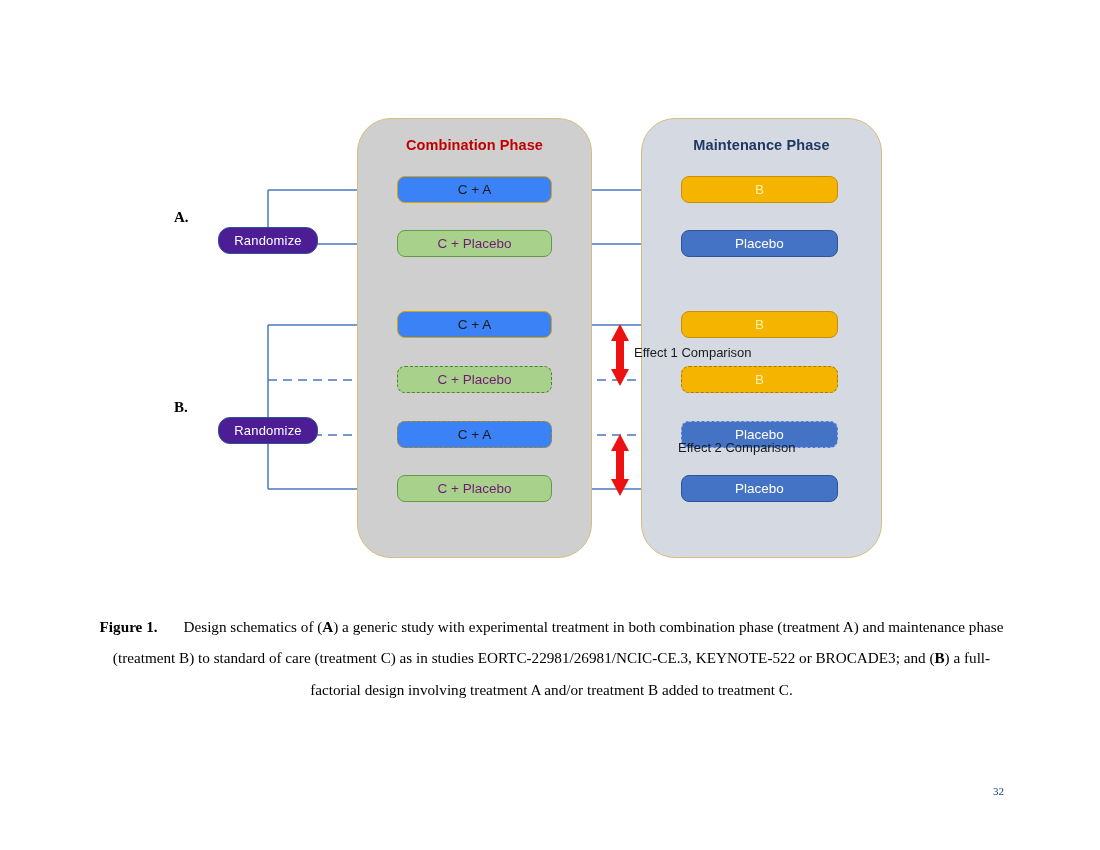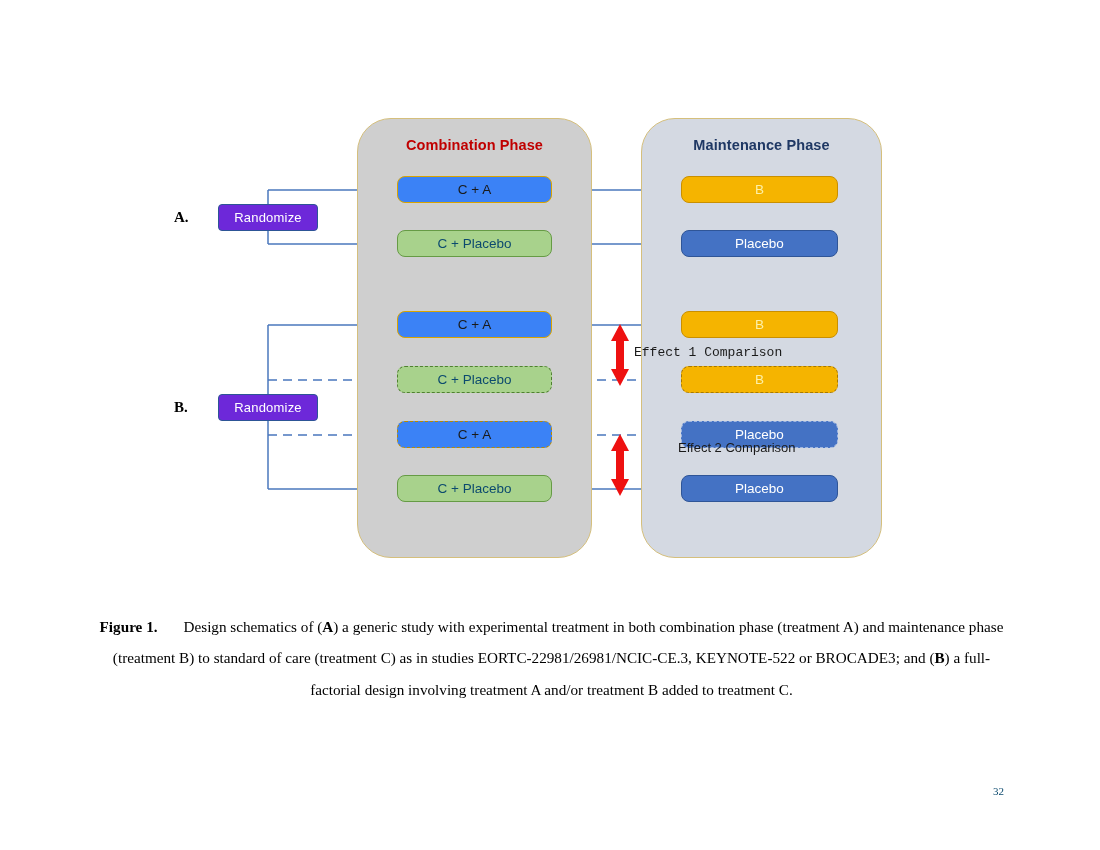--- a/index.html
+++ b/index.html
@@ -83,21 +83,21 @@
     white-space: nowrap;
   }
   .node-ca {
     background: #3b82f6;
     border: 1.3px solid #d9a400;
     color: #1a1a1a;
   }
   .node-cplacebo {
     background: #a8d28c;
     border: 1.3px solid #669b45;
-    color: #0c4a6e;
+    color: #701a75;
   }
   .node-b {
     background: #f5b400;
     border: 1.3px solid #c98f00;
     color: #fdf0a8;
   }
   .node-placebo {
     background: #4472c4;
     border: 1.3px solid #2f5597;
     color: #ffffff;
@@ -110,29 +110,30 @@
   .node-cplacebo.dashed { border-color: #4f8030; }
   .node-b.dashed { border-color: #a87800; }
   .node-placebo.dashed { border-color: #9fb6e0; }
 
   
   .randomize-pill {
     position: absolute;
     box-sizing: border-box;
     width: 100px;
     height: 27px;
-    background: #6d28d9;
+    background: #4c1d95;
     border: 1.2px solid #2d5596;
-    border-radius: 4px;
+    border-radius: 12px;
     color: #ffffff;
     display: flex;
     align-items: center;
     justify-content: center;
     font-size: 13px;
     letter-spacing: 0.2px;
+    margin-top: 23px;
   }
 
   
   .panel-letter {
     position: absolute;
     font-family: "Liberation Serif", serif;
     font-weight: bold;
     font-size: 15px;
     color: #000000;
   }
@@ -257,21 +258,21 @@
     <div class="node-box node-ca" style="left:397px; top:311px; width:155px; height:27px;">C + A</div>
     <div class="node-box node-cplacebo dashed" style="left:397px; top:366px; width:155px; height:27px;">C + Placebo</div>
     <div class="node-box node-ca dashed" style="left:397px; top:421px; width:155px; height:27px;">C + A</div>
     <div class="node-box node-cplacebo" style="left:397px; top:475px; width:155px; height:27px;">C + Placebo</div>
 
     <div class="node-box node-b" style="left:681px; top:311px; width:157px; height:27px;">B</div>
     <div class="node-box node-b dashed" style="left:681px; top:366px; width:157px; height:27px;">B</div>
     <div class="node-box node-placebo dashed" style="left:681px; top:421px; width:157px; height:27px;">Placebo</div>
     <div class="node-box node-placebo" style="left:681px; top:475px; width:157px; height:27px;">Placebo</div>
 
-    <div class="effect-label" style="left:634px; top:345px;font-family:Liberation Mono, monospace;">Effect 1 Comparison</div>
+    <div class="effect-label" style="left:634px; top:345px;">Effect 1 Comparison</div>
     <div class="effect-label" style="left:634px; top:440px;margin-left:44px;">Effect 2 Comparison</div>
   </div>
 
   <div id="caption">
     <span class="cap-label">Figure 1.</span><span class="cap-gap"></span><span>Design schematics of (</span><b>A</b><span>) a generic study with experimental treatment in both combination phase (treatment A) and maintenance phase (treatment B) to standard of care (treatment C) as in studies EORTC-22981/26981/NCIC-CE.3, KEYNOTE-522 or BROCADE3; and (</span><b>B</b><span>) a full-factorial design involving treatment A and/or treatment B added to treatment C.</span>
   </div>
 
   <div id="page-number">32</div>
 
 </div>

